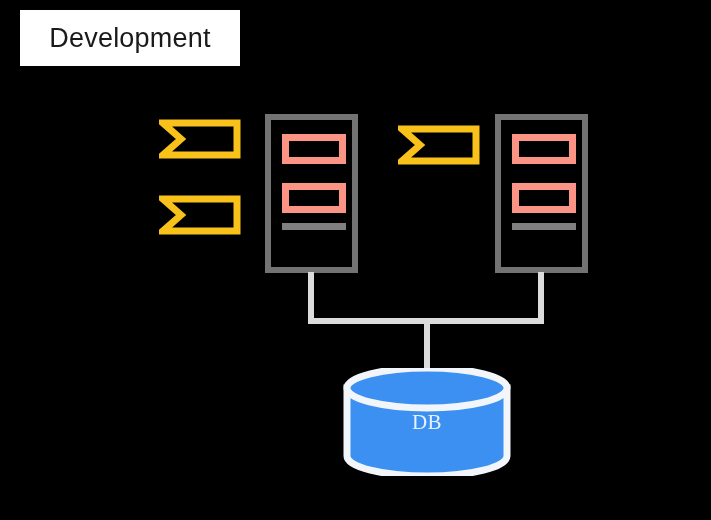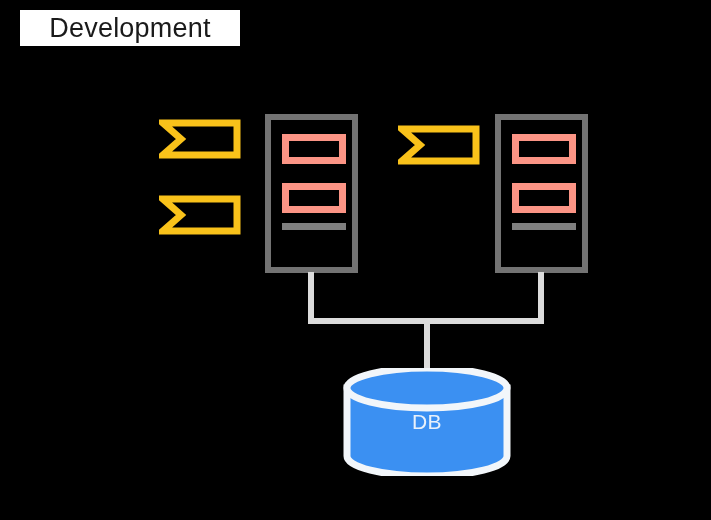--- a/index.html
+++ b/index.html
@@ -20,21 +20,21 @@
     height: 520px;
     background: #000000;
   }
 
   
   .title-chip {
     position: absolute;
     left: 20px;
     top: 10px;
     width: 220px;
-    height: 36px;
+    height: 56px;
     background: #ffffff;
     display: flex;
     align-items: center;
     justify-content: center;
     box-sizing: border-box;
   }
   .title-chip .title-text {
     font-family: "Liberation Sans", sans-serif;
     font-size: 27px;
     line-height: 1;
@@ -100,21 +100,21 @@
   .db-label {
     position: absolute;
     left: 0;
     top: 0;
     width: 172px;
     height: 108px;
     display: flex;
     align-items: center;
     justify-content: center;
     color: #e8f1fb;
-    font-family: Liberation Sans, sans-serif;
+    font-family: Liberation Serif, serif;
     font-size: 21px;
     letter-spacing: 0.5px;
     pointer-events: none;
     text-align: center;
   }
 </style>
 </head>
 <body>
 
 <div id="canvas">

